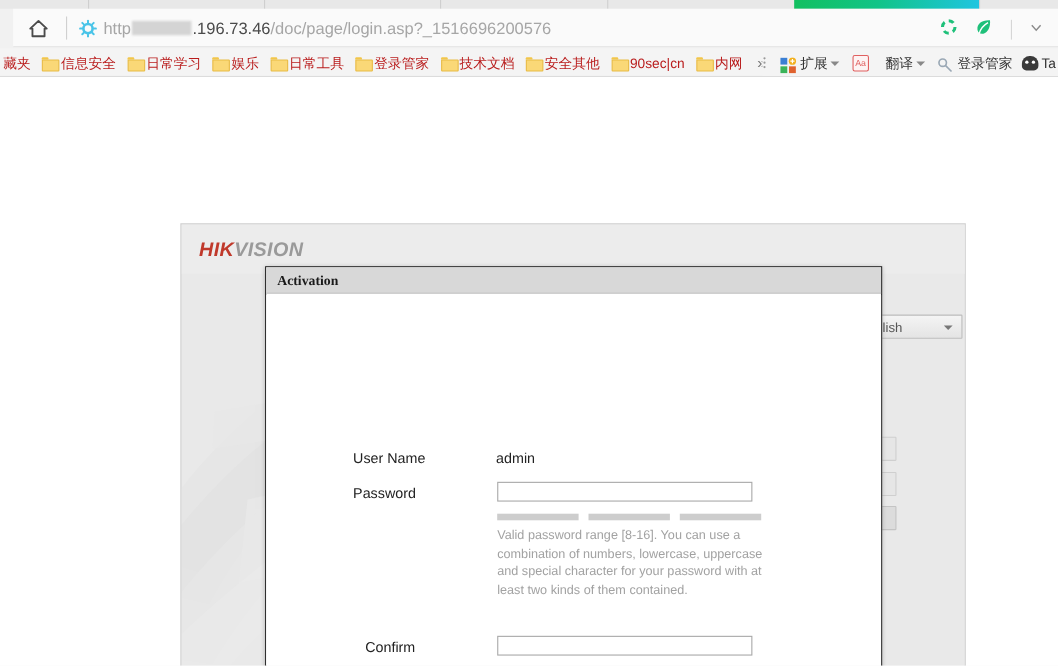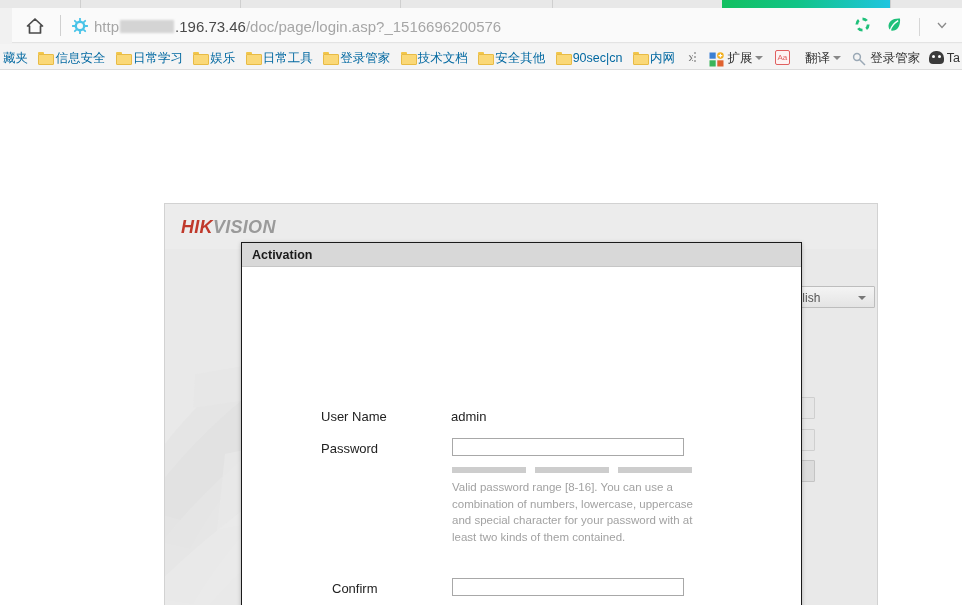--- a/index.html
+++ b/index.html
@@ -72,21 +72,21 @@
   }
 
   
   #bookmarks-bar {
     position: absolute; left: 0; top: 44px; width: 962px; height: 26px;
     background: #f4f4f4; border-bottom: 1px solid #dcdcdc;
     white-space: nowrap; overflow: hidden;
   }
   .bm-item {
     display: inline-block; height: 26px; line-height: 26px;
-    font-size: 12.5px; color: #0369a1; padding: 0 3px; vertical-align: top;
+    font-size: 12.5px; color: #b91c1c; padding: 0 3px; vertical-align: top;
   }
   .bm-label { vertical-align: middle; }
   .folder-icon {
     display: inline-block; width: 14px; height: 11px; position: relative;
     vertical-align: middle; margin-right: 3px; margin-top: -1px;
   }
   .folder-icon::before {
     content: ""; position: absolute; left: 0; top: 0; width: 6px; height: 2px;
     background: #f2c64a; border-radius: 1px 1px 0 0;
   }
@@ -208,21 +208,21 @@
     border: 1px solid #1a1a1a;
     box-shadow: 0 1px 4px rgba(0,0,0,0.25);
   }
   #dialog-titlebar {
     position: absolute; left: 0; top: 0; width: 559px; height: 24px;
     background: #d8d8d8;
     border-bottom: 1px solid #c6c6c6;
   }
   #dialog-title {
     position: absolute; left: 10px; top: 3px;
-    font-size: 12.5px; font-weight: bold; color: #1a1a1a; line-height: 18px;
+    font-size: 12.5px; font-weight: bold; color: #1a1a1a; line-height: 18px; font-family: Liberation Serif, serif;
   }
   #dialog-body {
     position: absolute; left: 0; top: 25px; width: 559px; height: 350px;
     background: #ffffff;
   }
   .form-label {
     position: absolute; font-size: 13px; color: #222; line-height: 18px;
   }
   #label-username { left: 79px; top: 140px; }
   #label-password { left: 79px; top: 172px; }

